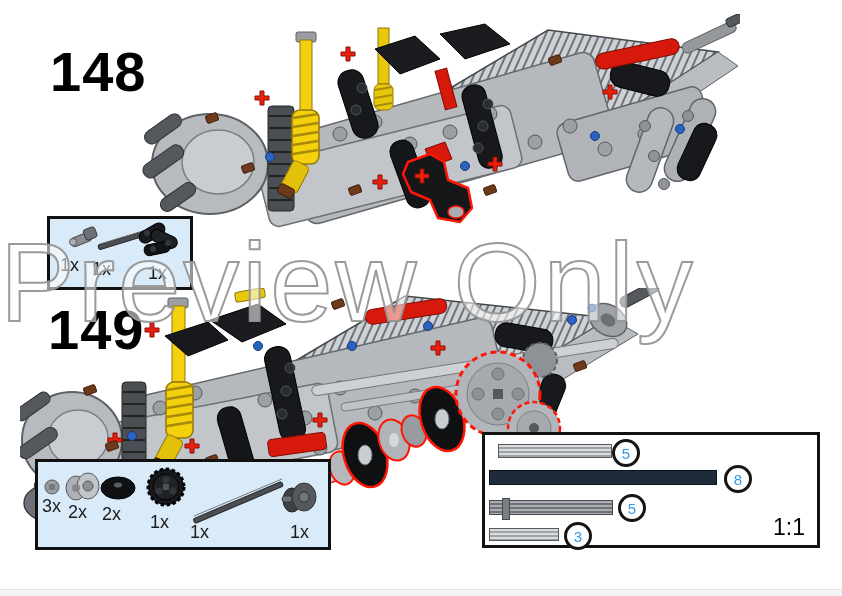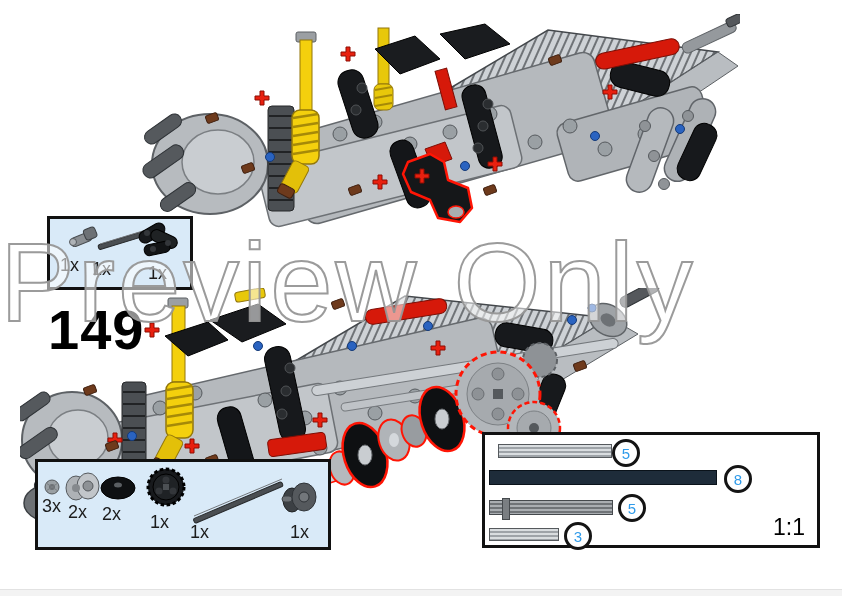--- a/index.html
+++ b/index.html
@@ -280,20 +280,21 @@
     </g>
 
     <g>
       <ellipse cx="588" cy="32" rx="20" ry="15" fill="#9fa3a7" stroke="#5f6367" stroke-width="1.5" transform="rotate(32 588 32)"></ellipse>
       <ellipse cx="588" cy="32" rx="8" ry="6" fill="#6d7175" transform="rotate(32 588 32)"></ellipse>
       <rect x="600" y="6" width="42" height="11" rx="5" fill="#55585c" stroke="#303437" transform="rotate(-28 610 12)"></rect>
       <circle cx="572" cy="20" r="4" fill="#2a63c0" stroke="#143a78"></circle>
     </g>
   </svg>
 
+  <div class="step-num" id="step148-num">148</div>
   <div class="step-num" id="step149-num">149</div>
 
   <div class="parts-box" id="box-148">
     <svg width="140" height="68" viewBox="0 0 140 68">
       <g>
         <rect x="20" y="16" width="22" height="9" rx="4" fill="#8a8e92" stroke="#4a4e52" transform="rotate(-22 31 20)"></rect>
         <rect x="34" y="9" width="12" height="11" rx="3" fill="#6d7175" stroke="#3c4044" transform="rotate(-22 40 14)"></rect>
         <circle cx="23" cy="23" r="3.5" fill="#aeb2b6" stroke="#55595d"></circle>
       </g>
       <g>

